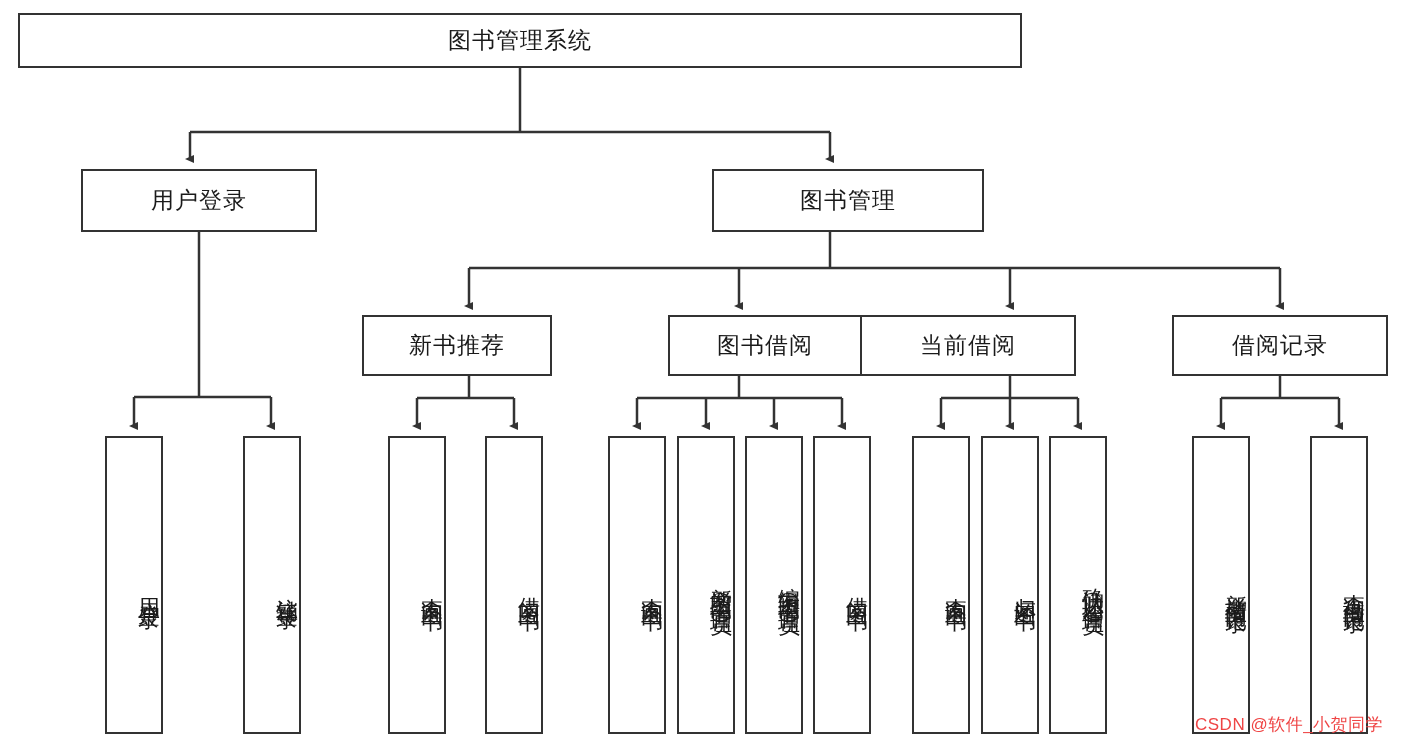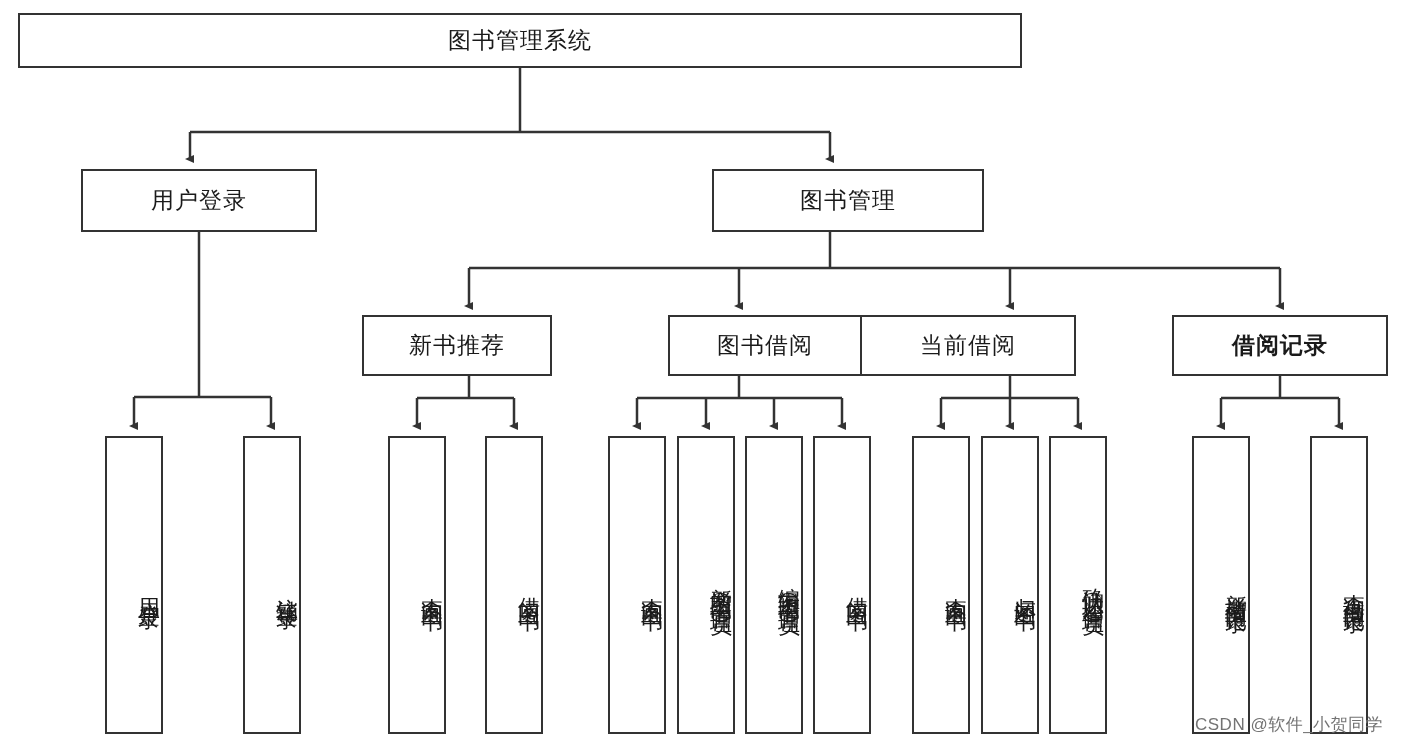--- a/index.html
+++ b/index.html
@@ -53,21 +53,21 @@
     justify-content: center;
     padding-top: 6px;
     text-align: center;
   }
   .node-v span {
     display: block;
   }
   .watermark {
     position: absolute;
     font-size: 17px;
-    color: #737373;
+    color: #ef4444;
     letter-spacing: 0.5px;
     white-space: nowrap;
   }
 </style>
 </head>
 <body>
 
 <div id="canvas">
 
   <svg class="connectors" viewBox="0 0 1405 747" xmlns="http://www.w3.org/2000/svg">
@@ -133,21 +133,21 @@
 
   <div class="node node-h" style="left:362px; top:315px; width:190px; height:61px;">
     <span>新书推荐</span>
   </div>
   <div class="node node-h" style="left:636px; top:315px; width:194px; height:61px;margin-left:32px;">
     <span>图书借阅</span>
   </div>
   <div class="node node-h" style="left:860px; top:315px; width:216px; height:61px;">
     <span>当前借阅</span>
   </div>
-  <div class="node node-h" style="left:1172px; top:315px; width:216px; height:61px;font-weight:bold;">
+  <div class="node node-h" style="left:1172px; top:315px; width:216px; height:61px;">
     <span>借阅记录</span>
   </div>
 
   <div class="node node-v" style="left:105px; top:436px; width:58px; height:298px;">
     <span>用户登录</span>
   </div>
   <div class="node node-v" style="left:243px; top:436px; width:58px; height:298px;">
     <span>注销登录</span>
   </div>
 

